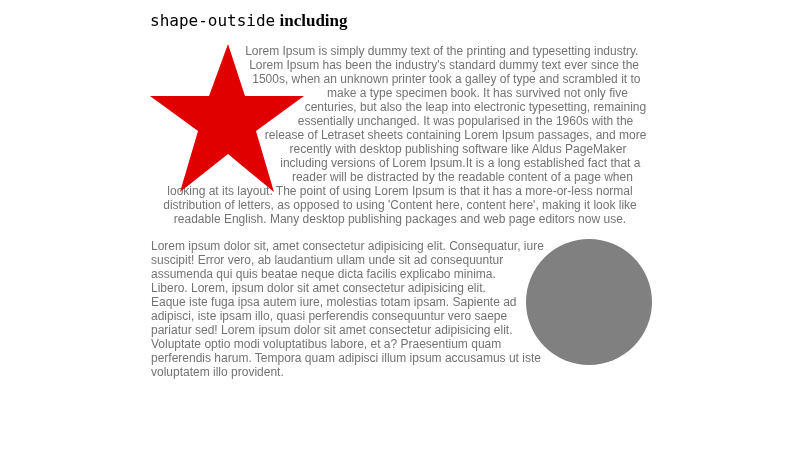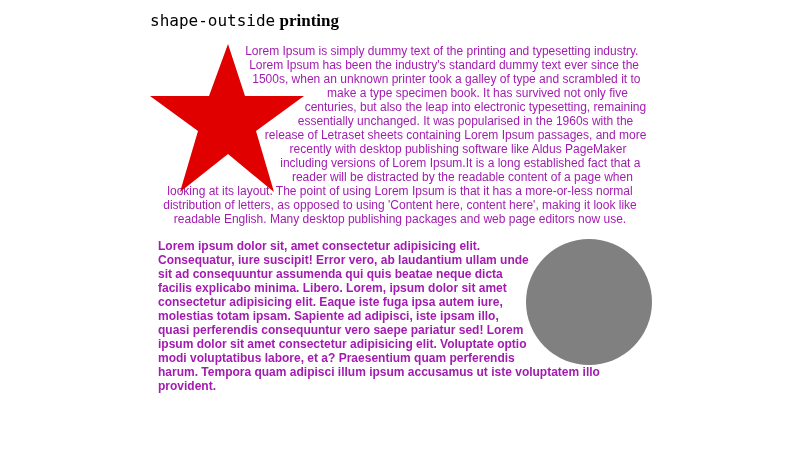--- a/index.html
+++ b/index.html
@@ -30,21 +30,21 @@
       font-weight: normal;
     }
     h1 .rest {
       font-family: "Liberation Serif", "DejaVu Serif", serif;
       font-size: 17px;
     }
     .section {
       font-family: "Liberation Sans", sans-serif;
       font-size: 12px;
       line-height: 14px;
-      color: #a21caf;
+      color: #737373;
     }
     .section1 {
       text-align: center;
       overflow: hidden;
     }
     .star-wrap {
       float: left;
       width: 158px;
       height: 152px;
       shape-outside: polygon(50% 0%, 61% 35%, 98% 35%, 68% 57%, 79% 91%, 50% 70%, 21% 91%, 32% 57%, 2% 35%, 39% 35%);
@@ -56,39 +56,38 @@
       top: 0;
     }
     .section1 p {
       margin: 0;
     }
     .section2 {
       margin-top: 13px;
       text-align: left;
     }
     .section2 p {
-      margin: 8px;
-      font-weight: bold;
+      margin: 1px;
     }
     .circle {
       float: right;
       width: 126px;
       height: 126px;
       border-radius: 50%;
       background: #808080;
       shape-outside: circle(50%);
       margin-left: 4px;
       margin-right: -2px;
     }
   </style>
 </head>
 <body>
 
 <div class="page">
-  <h1><code>shape-outside</code><span class="rest"> printing</span></h1>
+  <h1><code>shape-outside</code><span class="rest"> including</span></h1>
 
   <div class="section section1">
     <div class="star-wrap">
       <svg width="160" height="152" viewBox="0 0 160 152">
         <polygon points="81,0 98,52 157,52 109,87 127,148 81,110 33,148 51,87 3,52 62,52" fill="#e00000"></polygon>
       </svg>
     </div>
     <p>Lorem Ipsum is simply dummy text of the printing and typesetting industry. Lorem Ipsum has been the industry's standard dummy text ever since the 1500s, when an unknown printer took a galley of type and scrambled it to make a type specimen book. It has survived not only five centuries, but also the leap into electronic typesetting, remaining essentially unchanged. It was popularised in the 1960s with the release of Letraset sheets containing Lorem Ipsum passages, and more recently with desktop publishing software like Aldus PageMaker including versions of Lorem Ipsum.It is a long established fact that a reader will be distracted by the readable content of a page when looking at its layout. The point of using Lorem Ipsum is that it has a more-or-less normal distribution of letters, as opposed to using 'Content here, content here', making it look like readable English. Many desktop publishing packages and web page editors now use.</p>
   </div>
 

